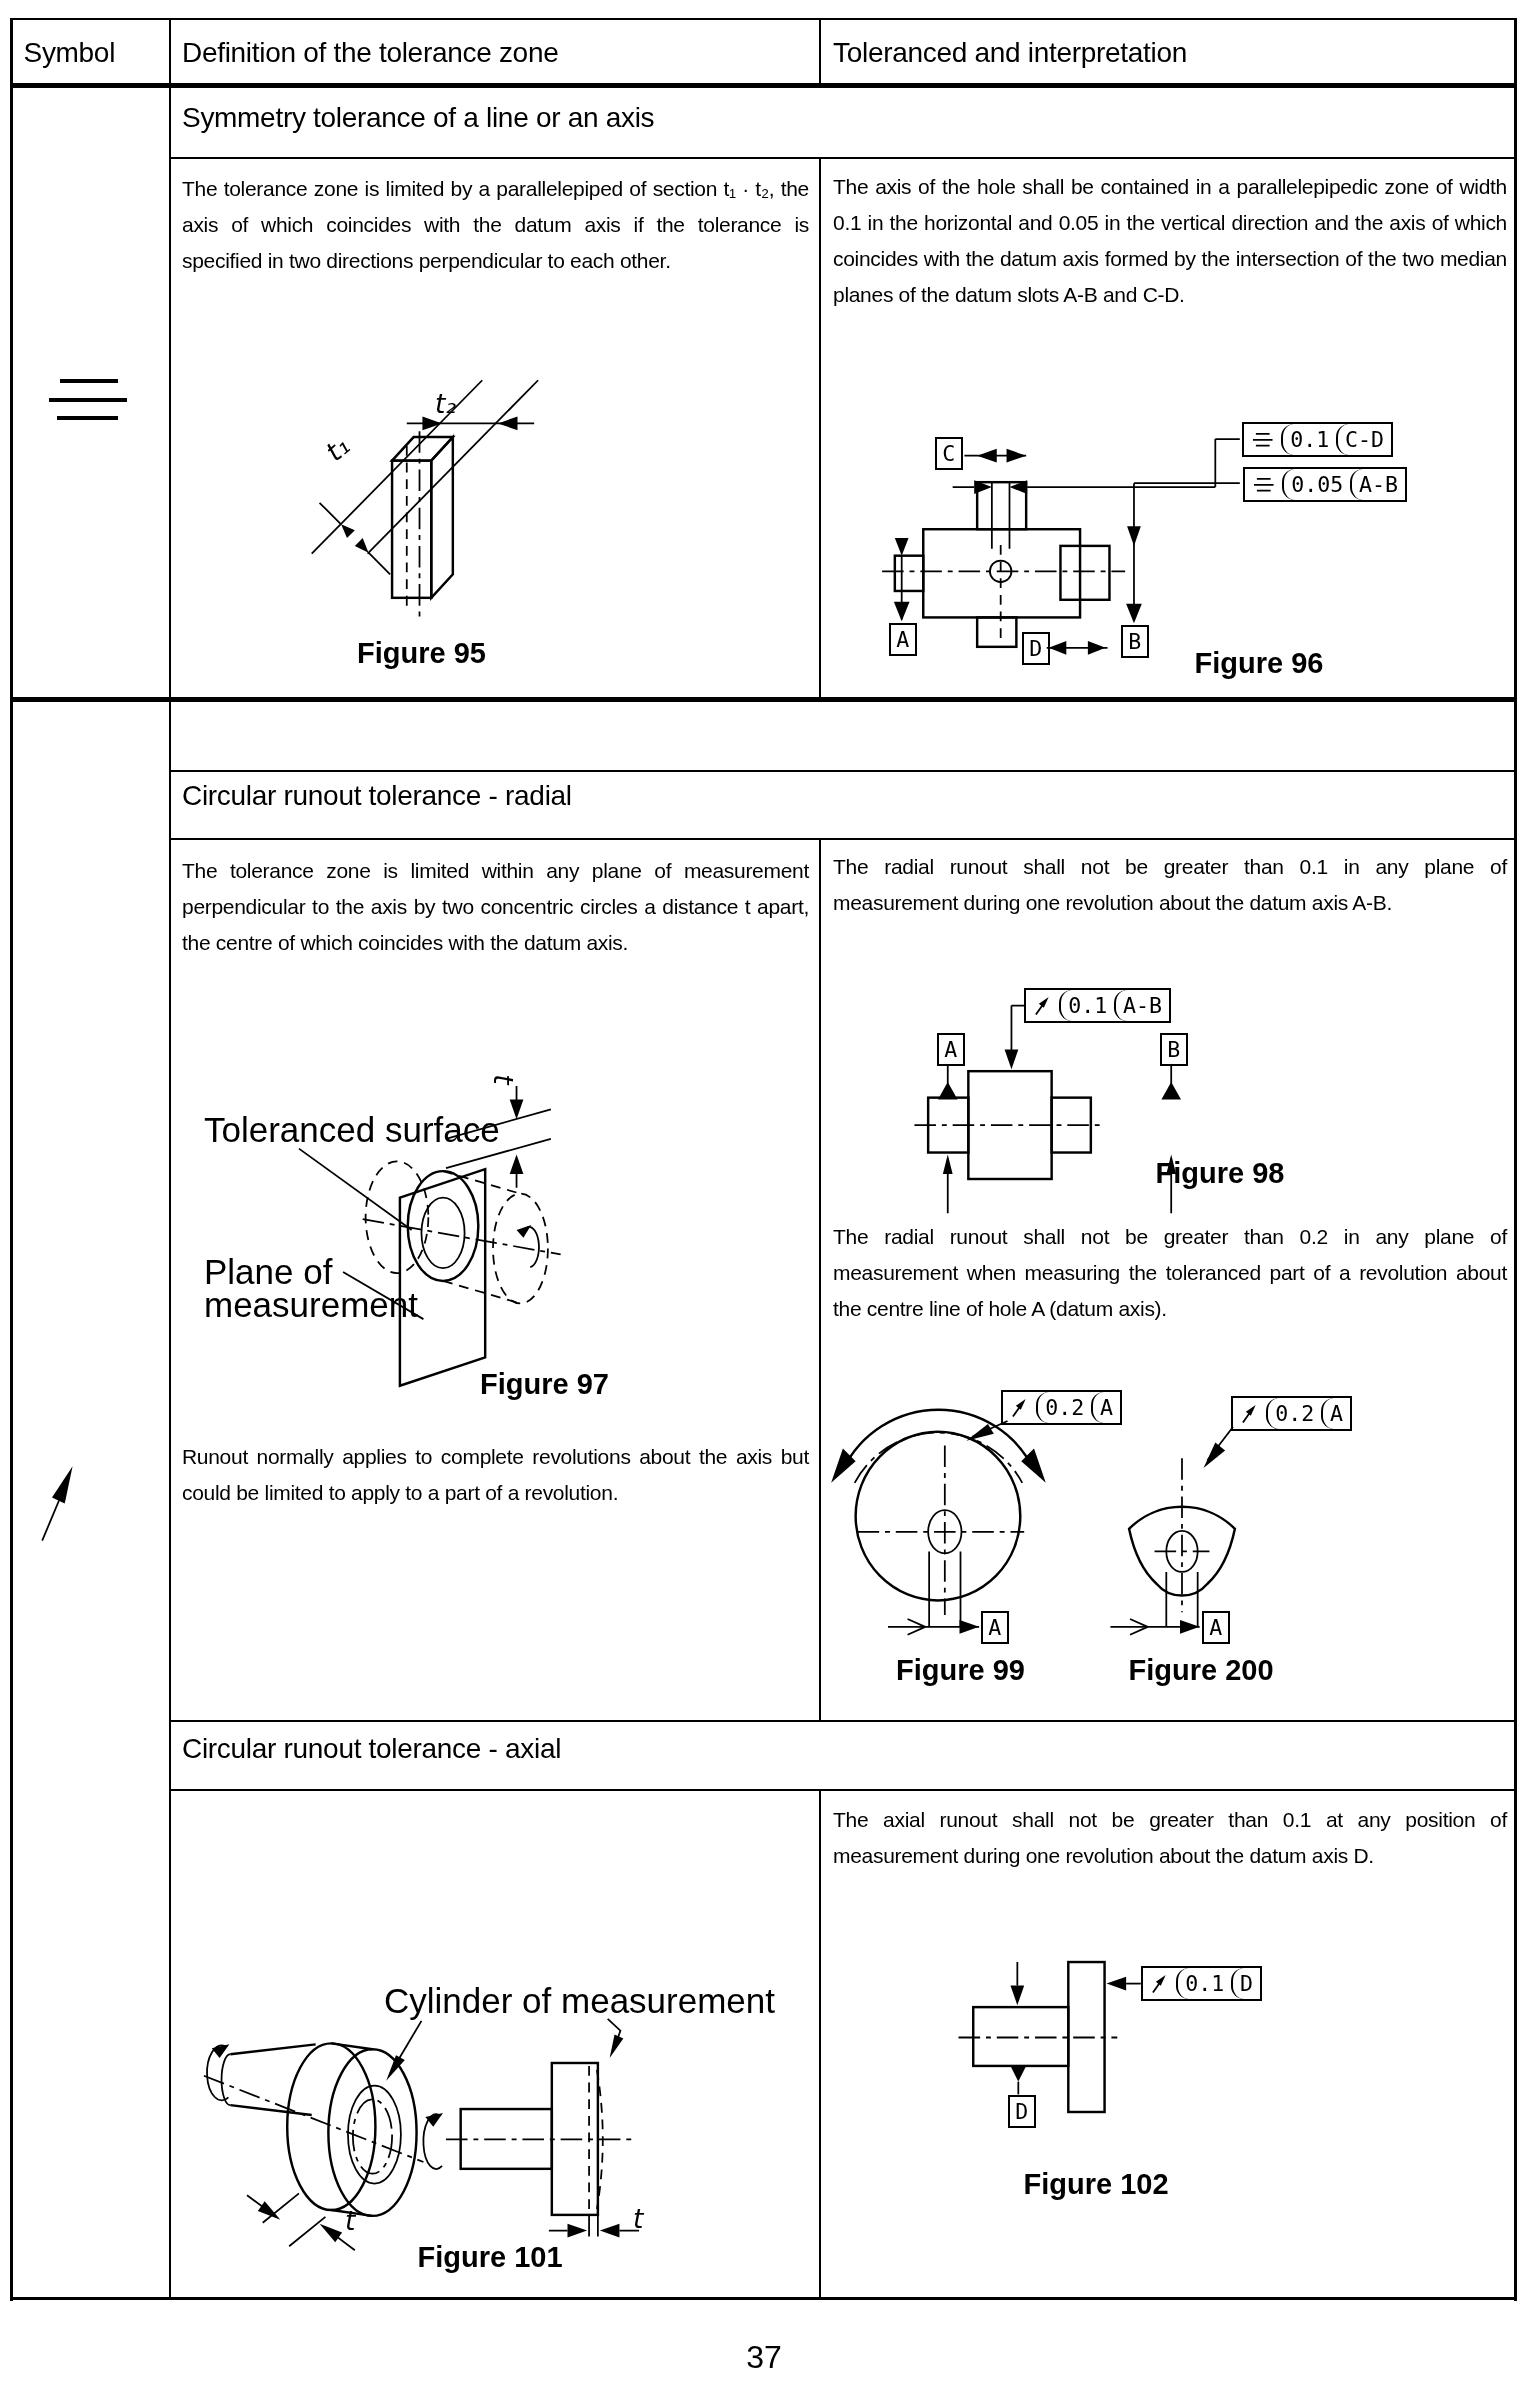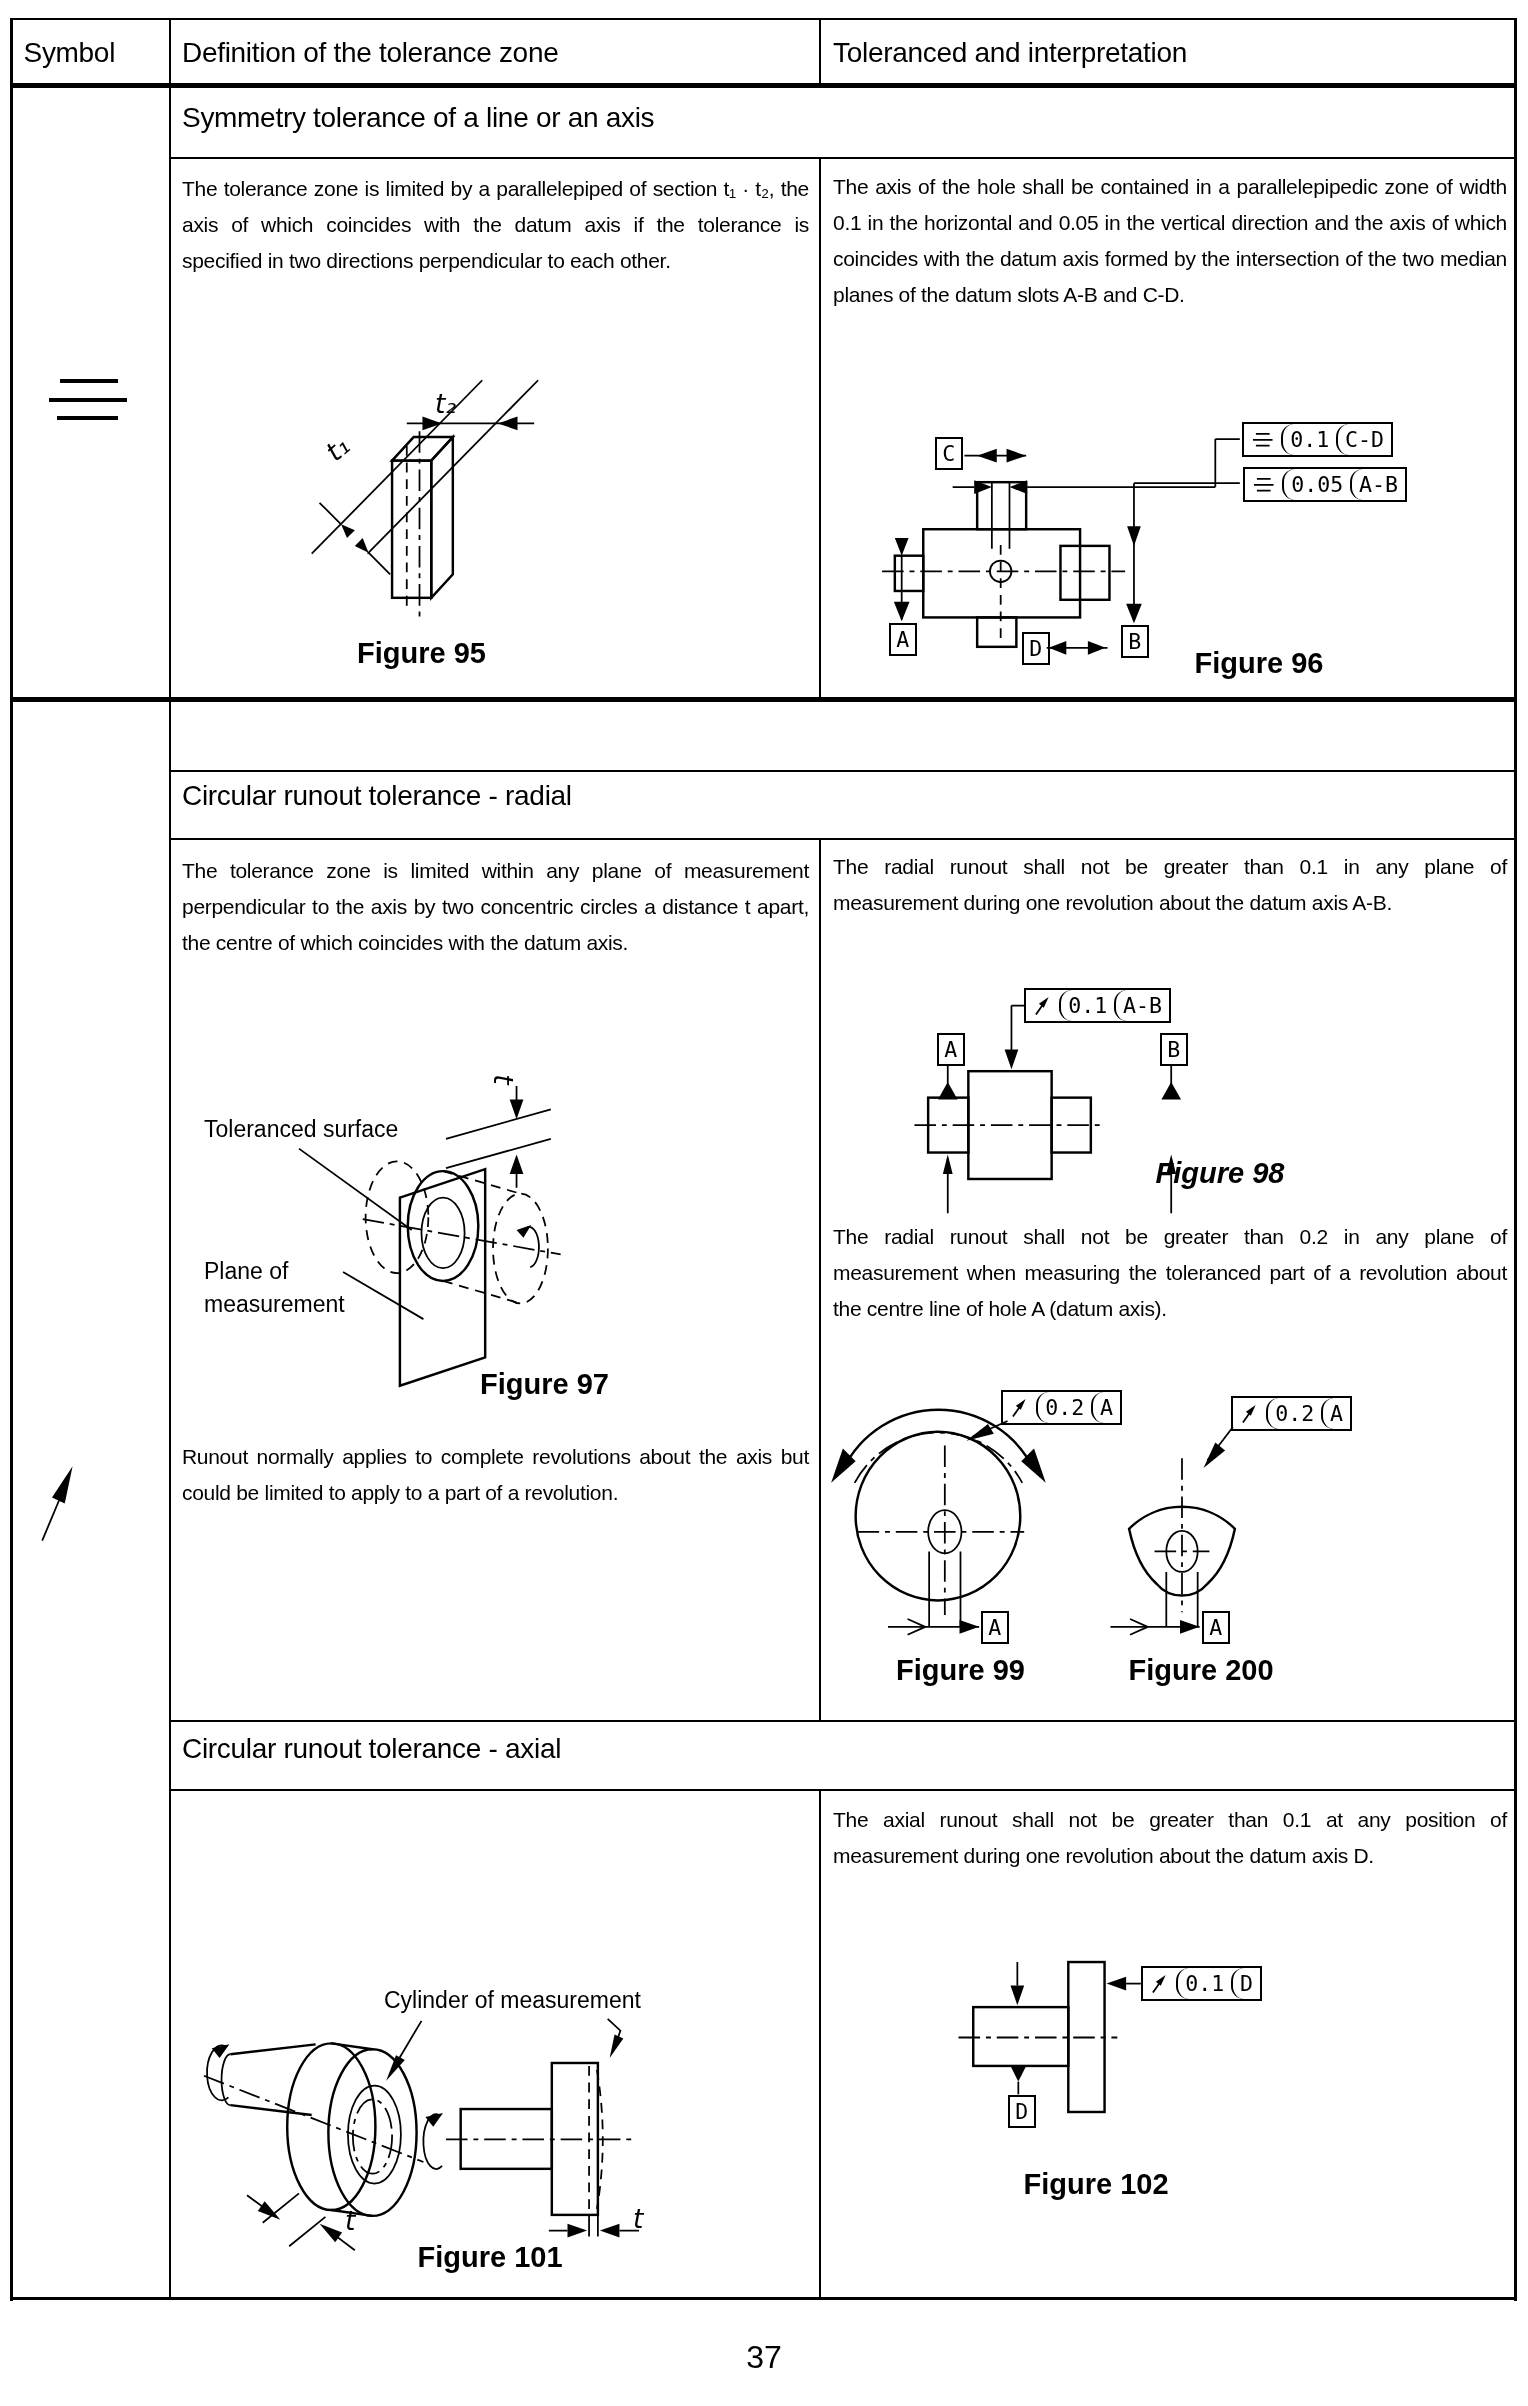--- a/index.html
+++ b/index.html
@@ -4,21 +4,21 @@
 <style>
   html,body{margin:0;padding:0;background:#fff;}
   .page{position:relative;width:1528px;height:2406px;background:#ffffff;color:#000;
         font-family:"Liberation Sans",sans-serif;overflow:hidden;}
   .ln{position:absolute;background:#000;}
   .txt{position:absolute;font-size:21px;line-height:36px;letter-spacing:-0.3px;}
   .just{text-align:justify;}
   .title{font-size:28px;}
   .bold{font-weight:bold;}
   .caption{position:absolute;font-size:29px;font-weight:bold;text-align:center;}
-  .small-label{position:absolute;font-size:23px;line-height:33px;white-space:pre-line;}
+  .small-label{position:absolute;font-size:35px;line-height:33px;white-space:pre-line;}
   .dimlabel{position:absolute;font-size:26.5px;font-style:italic;font-family:"DejaVu Sans",sans-serif;}
   .fcf{position:absolute;display:flex;align-items:stretch;border:2px solid #000;background:#fff;
        font-family:"DejaVu Sans Mono",monospace;font-size:21.6px;}
   .fcf .cell{display:flex;align-items:center;justify-content:center;padding:2.9px 6.9px;border-radius:13px;}
   .fcf .cell + .cell{border-left:2px solid #000;}
   .datum{position:absolute;width:23.5px;height:29px;border:2px solid #000;background:#fff;
          display:flex;align-items:center;justify-content:center;
          font-family:"DejaVu Sans Mono",monospace;font-size:21.6px;}
   svg.art{position:absolute;left:0;top:0;pointer-events:none;}
   .stroke{stroke:#000;stroke-width:2.5;fill:none;}
@@ -71,21 +71,21 @@
 
   <div class="txt title" style="left:182px;top:778px;">Circular runout tolerance - radial</div>
   <div class="txt just" style="left:182px;top:853px;width:627px;">The tolerance zone is limited within any plane of measurement perpendicular to the axis by two concentric circles a distance t apart, the centre of which coincides with the datum axis.</div>
   <div class="small-label" style="left:204px;top:1113px;">Toleranced surface</div>
   <div class="small-label" style="left:204px;top:1255px;">Plane of
 measurement</div>
   <div class="dimlabel" style="left:498px;top:1064px;transform:rotate(90deg);">t</div>
   <div class="caption" style="left:461px;top:1368px;width:167px;">Figure 97</div>
   <div class="txt just" style="left:182px;top:1439px;width:627px;">Runout normally applies to complete revolutions about the axis but could be limited to apply to a part of a revolution.</div>
   <div class="txt just" style="left:833px;top:849px;width:674px;">The radial runout shall not be greater than 0.1 in any plane of measurement during one revolution about the datum axis A-B.</div>
-  <div class="caption" style="left:1127px;top:1157px;width:186px;font-style:italic;">Figure 98</div>
+  <div class="caption" style="left:1127px;top:1157px;width:186px;">Figure 98</div>
   <div class="txt just" style="left:833px;top:1219px;width:674px;">The radial runout shall not be greater than 0.2 in any plane of measurement when measuring the toleranced part of a revolution about the centre line of hole A (datum axis).</div>
   <div class="caption" style="left:877px;top:1654px;width:167px;">Figure 99</div>
   <div class="caption" style="left:1103px;top:1654px;width:196px;">Figure 200</div>
 
   <div class="txt title" style="left:182px;top:1731px;">Circular runout tolerance - axial</div>
   <div class="small-label" style="left:384px;top:1984px;">Cylinder of measurement</div>
   <div class="dimlabel" style="left:345px;top:2205px;">t</div>
   <div class="dimlabel" style="left:633px;top:2203px;">t</div>
   <div class="caption" style="left:387px;top:2241px;width:206px;">Figure 101</div>
   <div class="txt just" style="left:833px;top:1802px;width:674px;">The axial runout shall not be greater than 0.1 at any position of measurement during one revolution about the datum axis D.</div>

